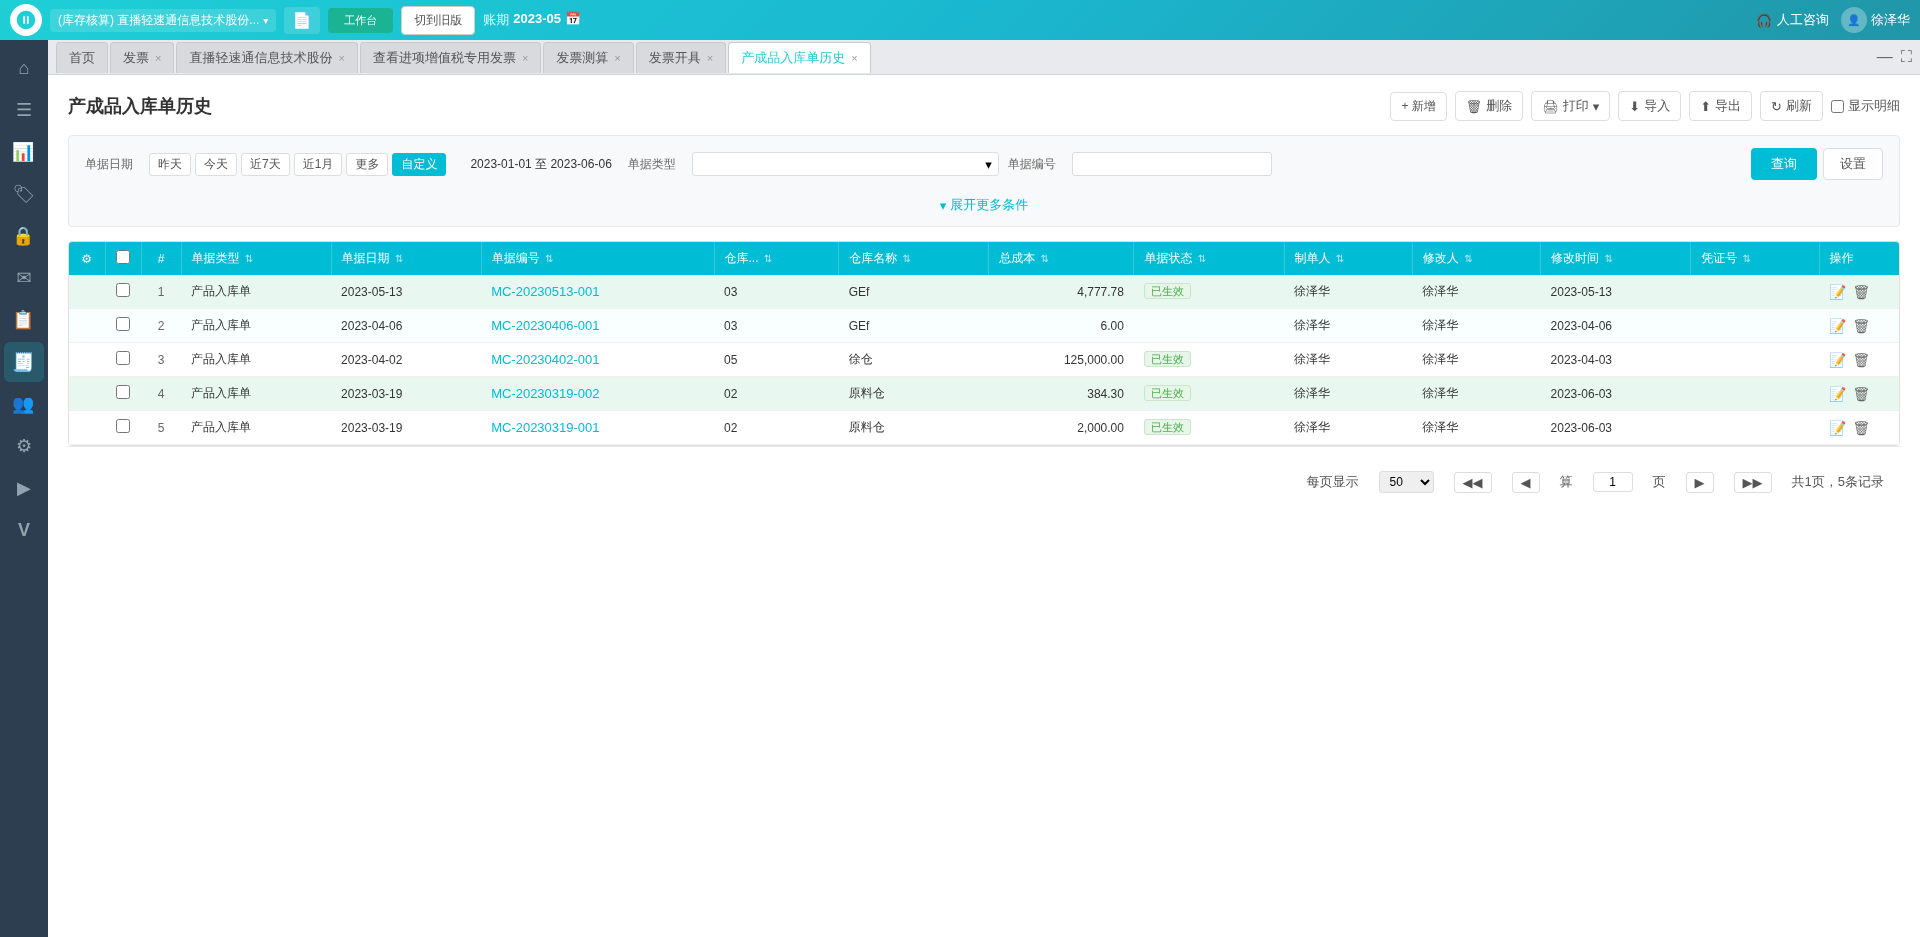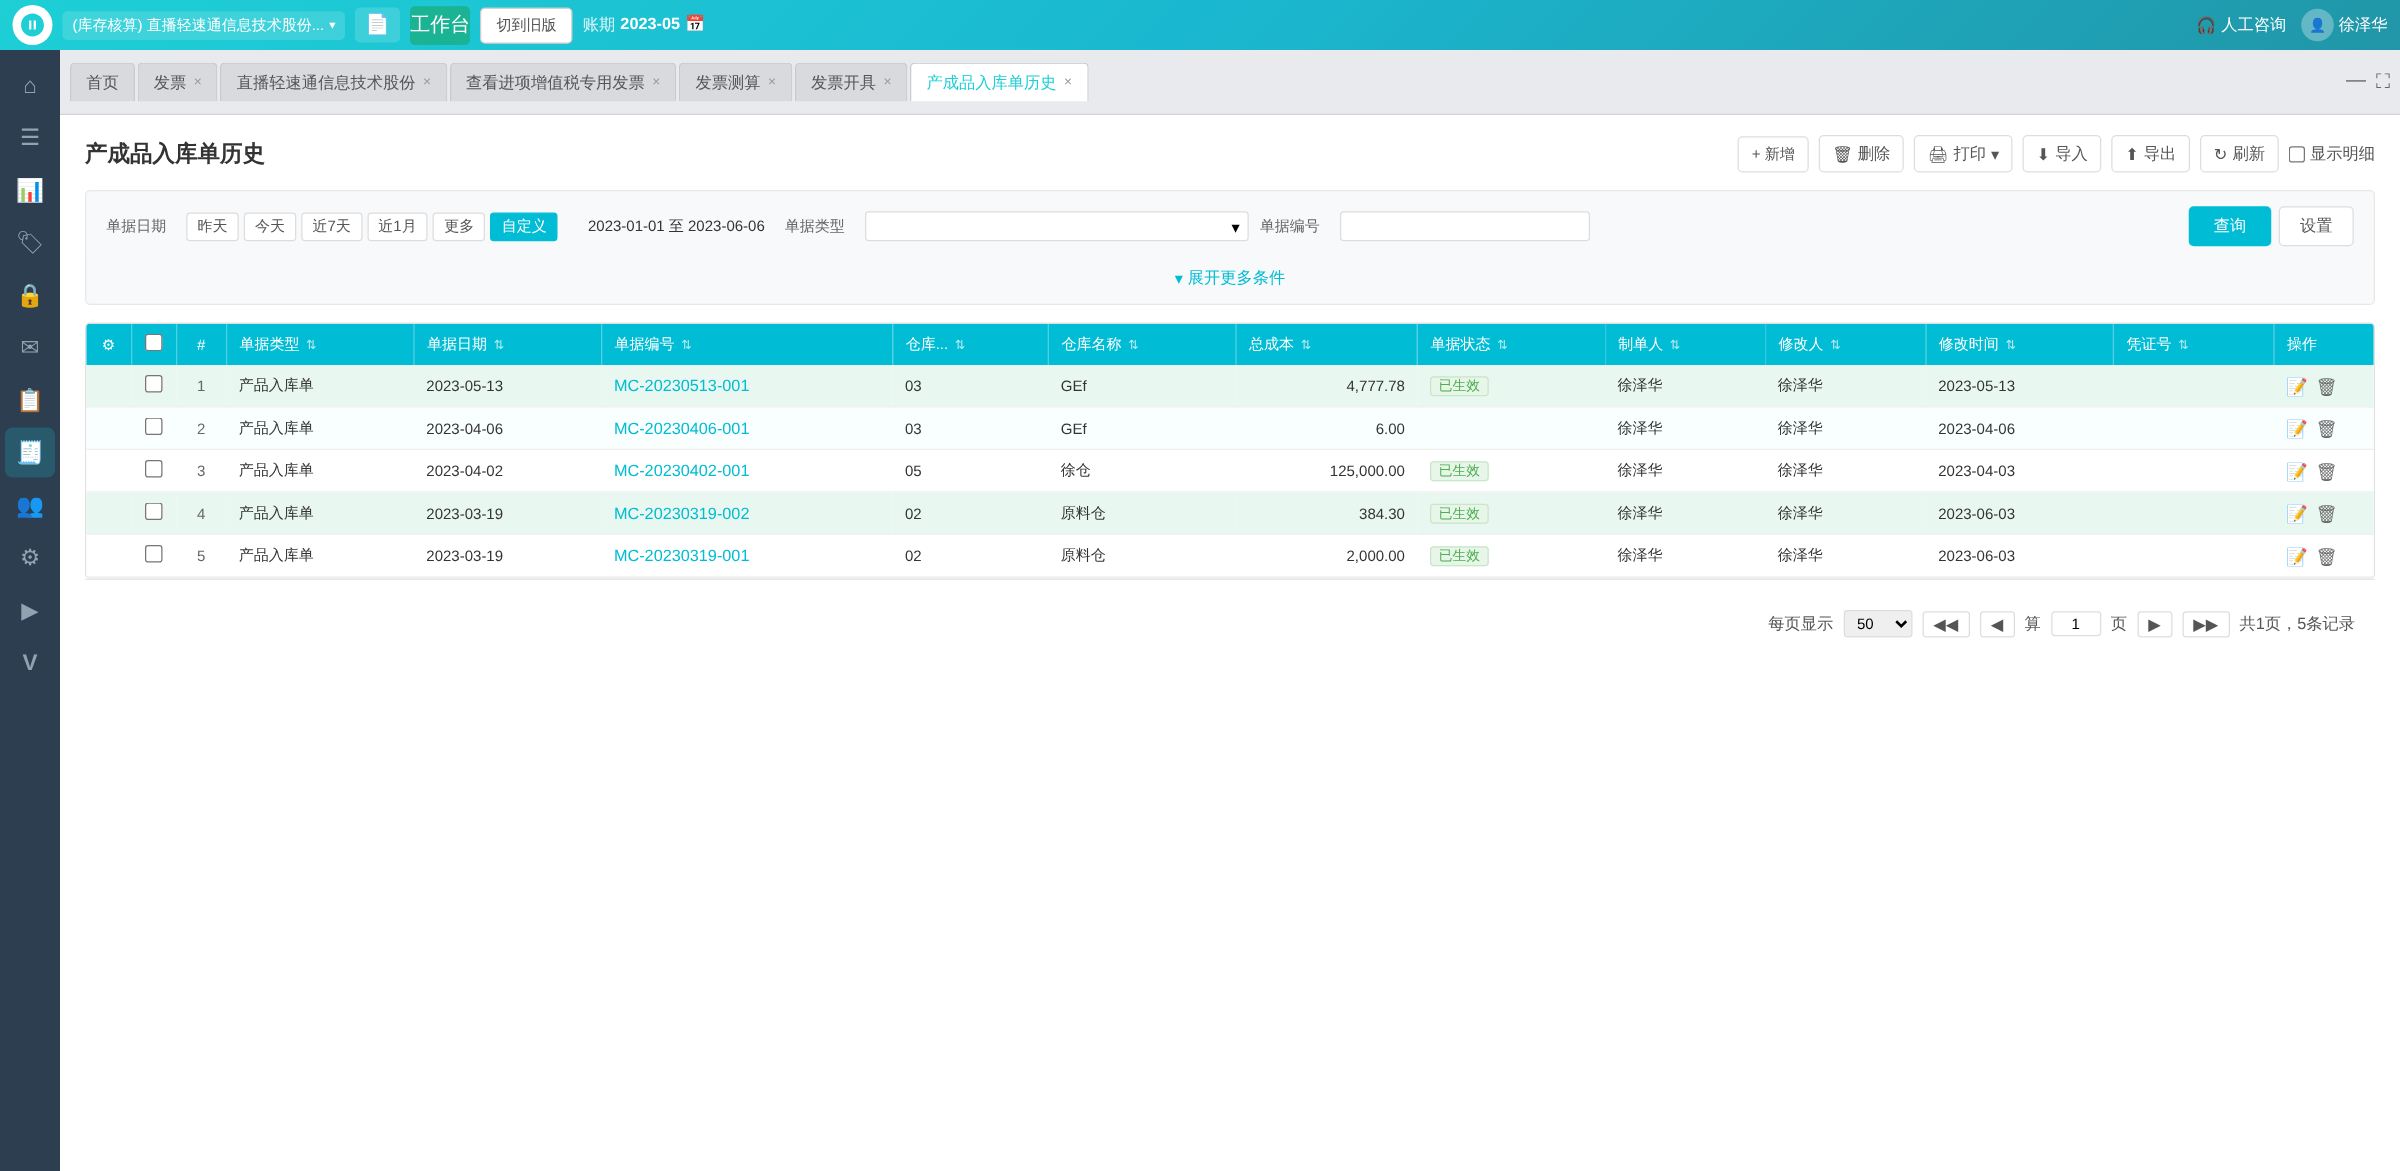--- a/index.html
+++ b/index.html
@@ -10,39 +10,39 @@
       display: flex; align-items: center; height: 40px;
       background: linear-gradient(135deg, #1ecfd6 0%, #1ab8d0 50%, #2196a8 100%);
       padding: 0 10px; gap: 8px; position: relative;
     }
     .top-logo { width: 32px; height: 32px; background: white; border-radius: 50%; display: flex; align-items: center; justify-content: center; }
     .top-logo svg { width: 22px; height: 22px; }
     .top-company { color: white; font-size: 12px; max-width: 220px; overflow: hidden; text-overflow: ellipsis; white-space: nowrap; }
     .top-company-wrap { display: flex; align-items: center; gap: 4px; background: rgba(255,255,255,0.15); border-radius: 4px; padding: 3px 8px; }
     .top-company-arrow { color: white; font-size: 10px; }
     .top-doc-icon { background: rgba(255,255,255,0.15); border-radius: 4px; padding: 4px 8px; color: white; font-size: 16px; cursor: pointer; }
-    .top-work-btn { background: #1ab394; color: white; border: none; border-radius: 4px; padding: 5px 0; font-size: 16px; cursor: pointer; }
+    .top-work-btn { background: #1ab394; color: white; border: none; border-radius: 4px; padding: 5px 16px; font-size: 11px; cursor: pointer; }
     .top-period { color: white; font-size: 12px; display: flex; gap: 4px; }
     .top-period-label { opacity: 0.85; }
     .top-period-val { font-weight: bold; }
     .top-right { margin-left: auto; display: flex; align-items: center; gap: 12px; color: white; font-size: 12px; }
     .top-right-item { display: flex; align-items: center; gap: 4px; cursor: pointer; }
     .avatar-circle { width: 26px; height: 26px; border-radius: 50%; background: rgba(255,255,255,0.3); display: flex; align-items: center; justify-content: center; font-size: 11px; color: white; }
 
     
     .layout { display: flex; height: calc(937px - 40px); }
     .sidebar { width: 48px; background: #2c3e50; display: flex; flex-direction: column; align-items: center; padding: 8px 0; gap: 2px; }
     .sidebar-icon { width: 40px; height: 40px; border-radius: 6px; display: flex; flex-direction: column; align-items: center; justify-content: center; cursor: pointer; color: #8fa3b1; font-size: 18px; transition: background 0.2s; }
     .sidebar-icon.active { background: rgba(30,207,214,0.2); color: #1ecfd6; }
 
     
     .main { flex: 1; display: flex; flex-direction: column; background: #f0f2f5; overflow: hidden; }
 
     
-    .tab-bar { display: flex; align-items: center; background: #e8eaed; border-bottom: 1px solid #d0d3d8; height: 52px; padding: 0 8px; gap: 2px; }
+    .tab-bar { display: flex; align-items: center; background: #e8eaed; border-bottom: 1px solid #d0d3d8; height: 35px; padding: 0 8px; gap: 2px; }
     .tab-item { display: flex; align-items: center; gap: 4px; padding: 6px 12px; border-radius: 4px 4px 0 0; cursor: pointer; font-size: 12px; color: #555; background: #d8dadd; border: 1px solid #c8cacd; border-bottom: none; white-space: nowrap; }
     .tab-item.active { background: white; color: #1ecfd6; border-color: #c8cacd; font-weight: 500; }
     .tab-close { font-size: 11px; color: #999; margin-left: 2px; }
     .tab-bar-right { margin-left: auto; display: flex; gap: 8px; }
     .tab-bar-btn { font-size: 16px; color: #666; cursor: pointer; }
 
     
     .content { flex: 1; background: white; margin: 0; padding: 16px 20px; overflow: auto; }
 
     
@@ -84,21 +84,21 @@
     .badge-active { background: #e8f5e9; color: #4caf50; border: 1px solid #c8e6c9; border-radius: 3px; padding: 1px 6px; font-size: 11px; }
     .action-btns { display: flex; gap: 6px; }
     .action-btn { font-size: 14px; color: #666; cursor: pointer; }
     .sort-icon { font-size: 10px; opacity: 0.7; margin-left: 2px; }
 
     
     .table-footer { display: flex; align-items: center; padding: 8px 16px; background: #f8f9fa; border-top: 1px solid #e0e0e0; }
     .footer-total { font-size: 12px; color: #666; display: flex; gap: 12px; }
 
     
-    .pagination { display: flex; align-items: center; justify-content: flex-end; padding: 24px 16px; border-top: 1px solid #e8e8e8; background: white; font-size: 12px; color: #555; gap: 8px; }
+    .pagination { display: flex; align-items: center; justify-content: flex-end; padding: 24px 16px; border-top: 1px solid #e8e8e8; background: white; font-size: 12px; color: #555; gap: 20px; }
     .page-size-select { border: 1px solid #ddd; border-radius: 3px; padding: 2px 6px; font-size: 12px; }
     .page-nav-btn { border: 1px solid #ddd; border-radius: 3px; padding: 2px 8px; cursor: pointer; background: white; color: #555; }
     .page-nav-btn:disabled { color: #ccc; cursor: default; }
     .page-input { width: 40px; border: 1px solid #ddd; border-radius: 3px; padding: 2px 6px; text-align: center; font-size: 12px; }
 
     .checkbox { width: 14px; height: 14px; }
     .filter-row2 { display: flex; justify-content: center; margin-top: 8px; }
   </style>
 </head>
 <body>

